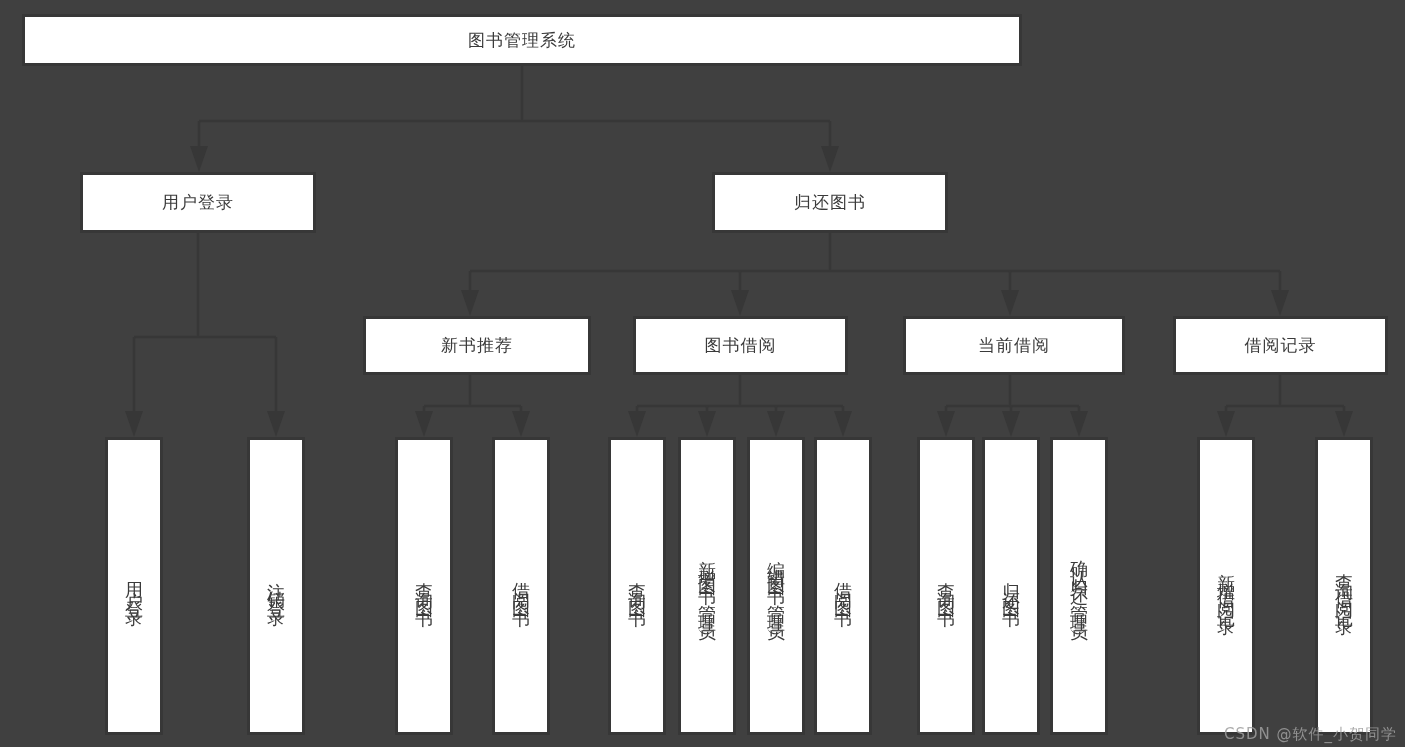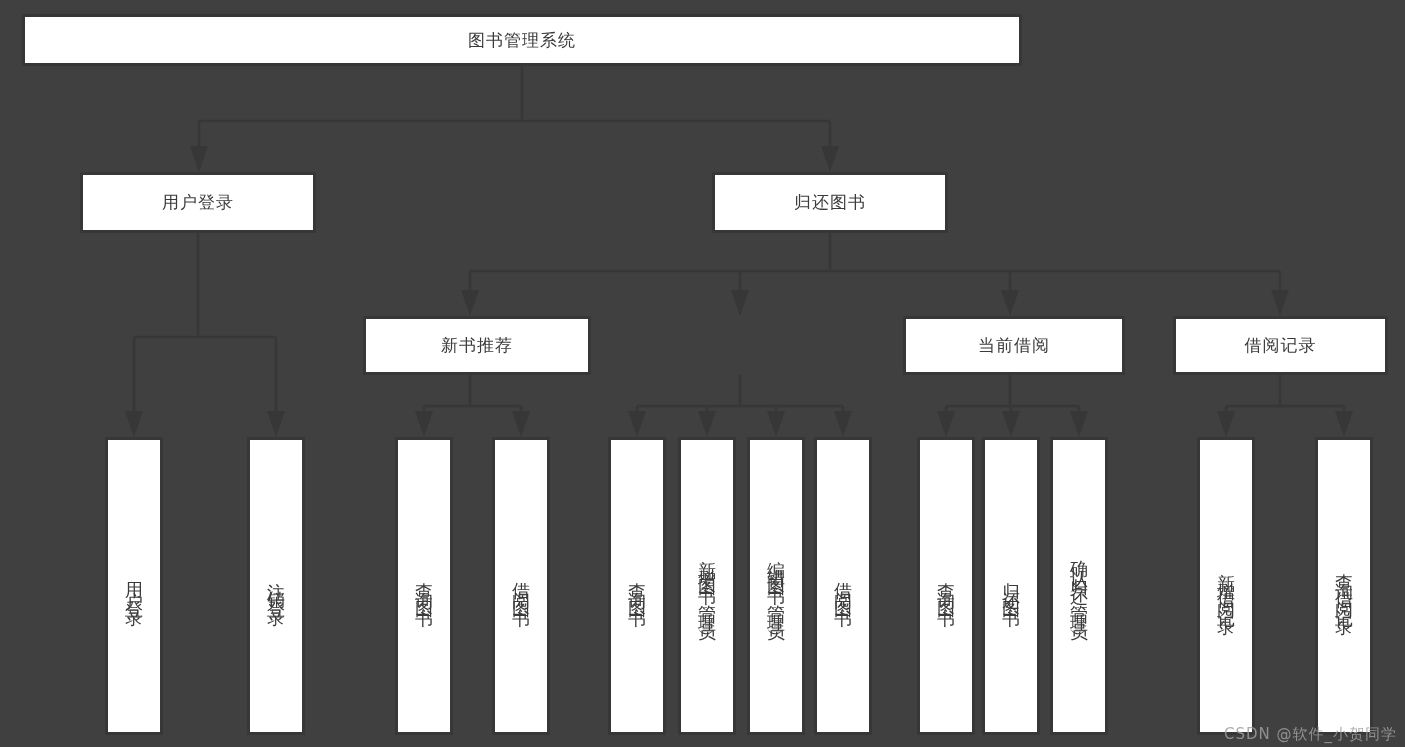--- a/index.html
+++ b/index.html
@@ -133,20 +133,23 @@
   <div class="node hbox n-l2a">
     <span>用户登录</span>
   </div>
   <div class="node hbox n-l2b">
     <span>归还图书</span>
   </div>
 
   <div class="node hbox n-s0">
     <span>新书推荐</span>
   </div>
+  <div class="node hbox n-s1">
+    <span>图书借阅</span>
+  </div>
   <div class="node hbox n-s2">
     <span>当前借阅</span>
   </div>
   <div class="node hbox n-s3">
     <span>借阅记录</span>
   </div>
 
   <div class="node leaf n-a0">
     <span>用户登录</span>
   </div>

